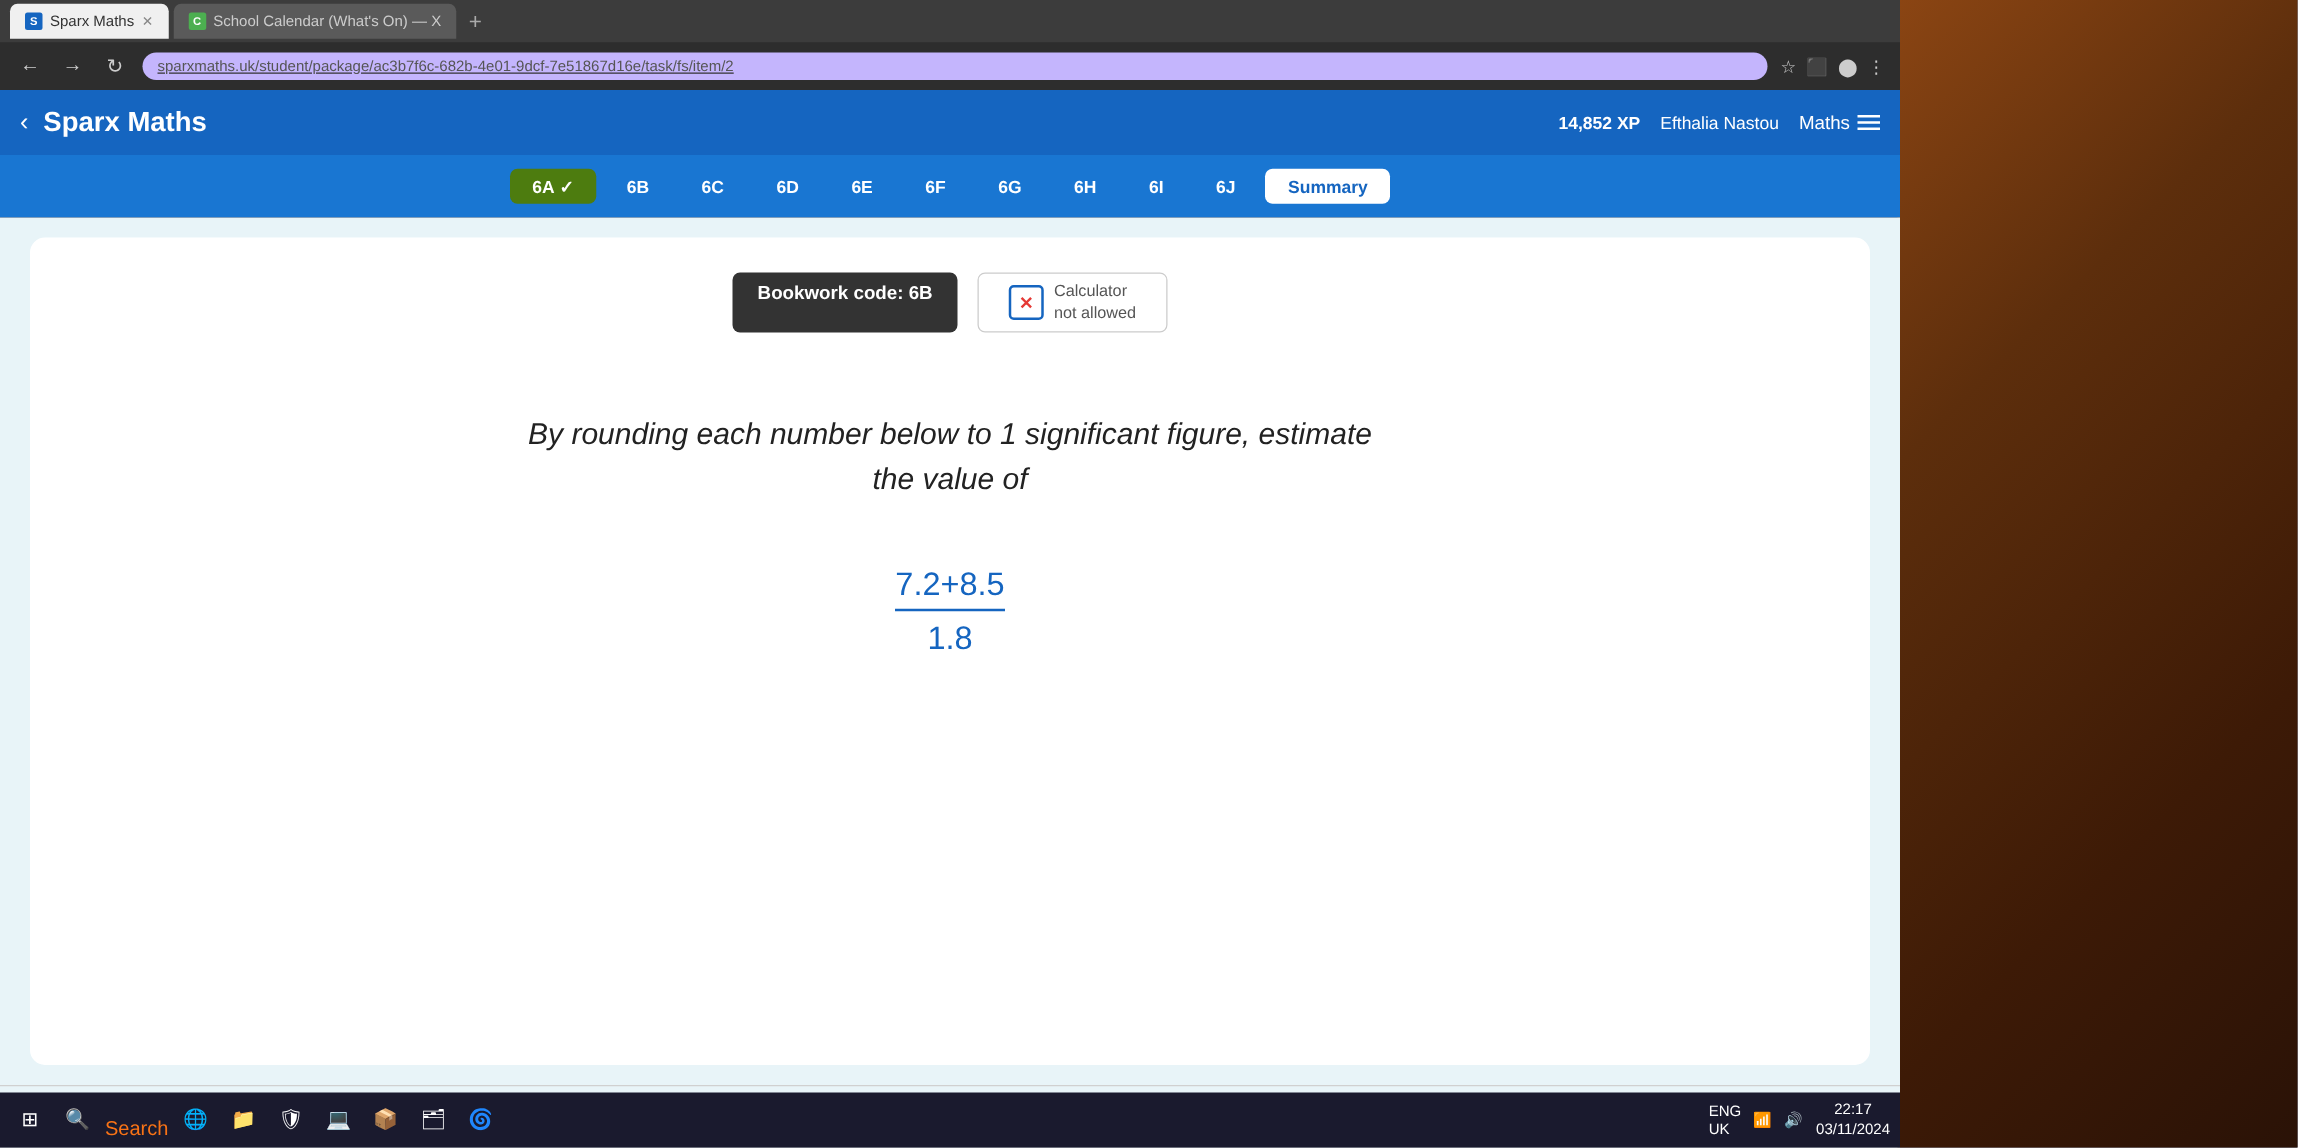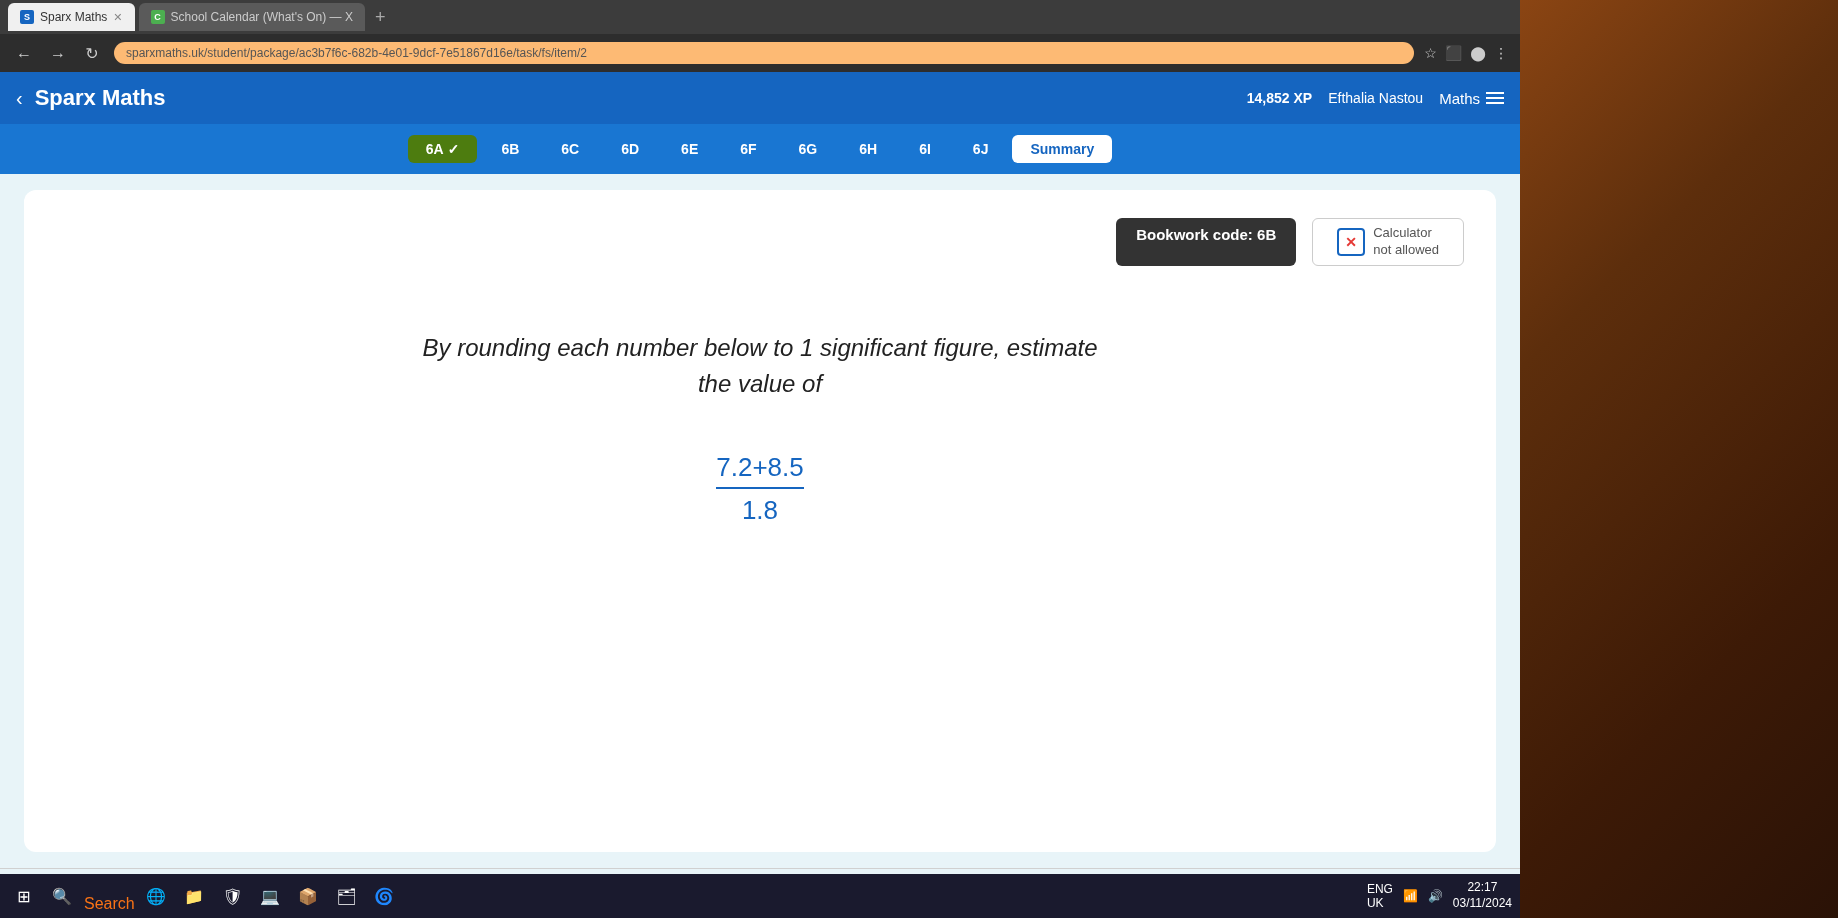--- a/index.html
+++ b/index.html
@@ -75,27 +75,28 @@
     }
     .nav-btn {
       color: #ccc;
       font-size: 16px;
       cursor: pointer;
       width: 24px;
       text-align: center;
     }
     .url-bar {
       flex: 1;
-      background: #fdba74;
+      background: #c4b5fd;
       border-radius: 16px;
       padding: 4px 12px;
       font-size: 12px;
       color: #333;
       display: flex;
       align-items: center;
+      text-decoration: underline;
     }
     .url-text {
       font-size: 12px;
       color: #555;
     }
     .browser-actions {
       display: flex;
       gap: 8px;
       align-items: center;
       color: #ccc;
@@ -193,21 +194,20 @@
     }
     .question-card {
       background: white;
       border-radius: 12px;
       flex: 1;
       display: flex;
       flex-direction: column;
       padding: 28px 32px;
       position: relative;
       min-height: 500px;
-      align-items: flex-end;
     }
     .card-header {
       display: flex;
       justify-content: center;
       gap: 16px;
       margin-bottom: 24px;
     }
     .bookwork-code {
       background: #333;
       color: white;

